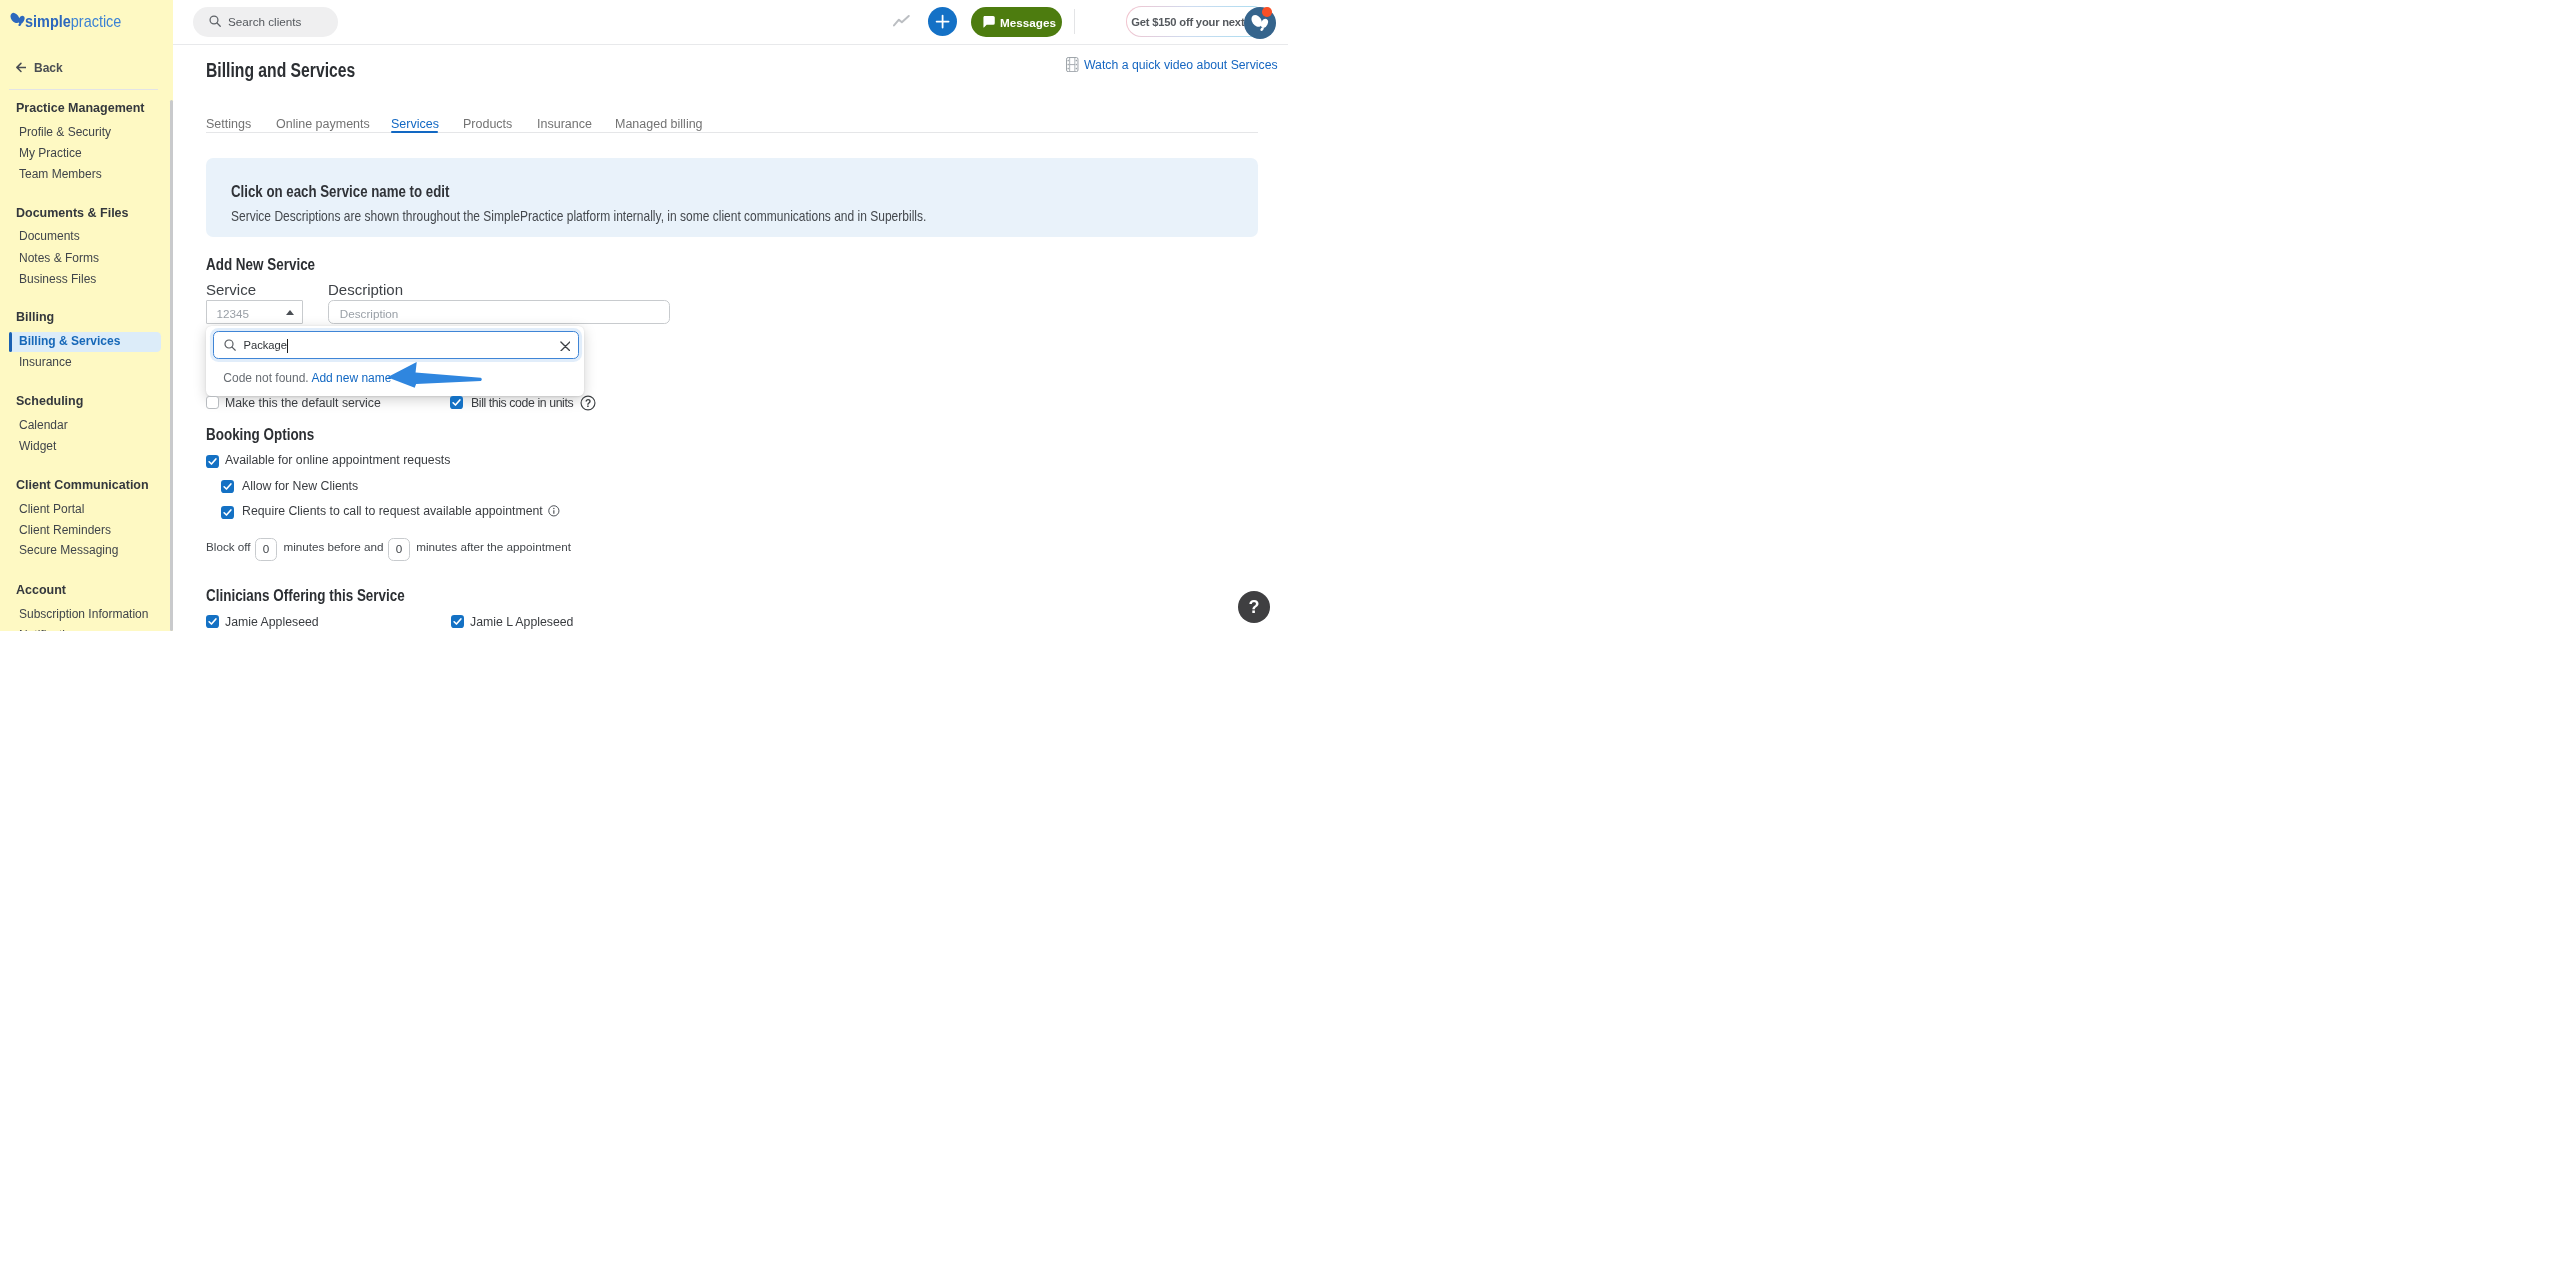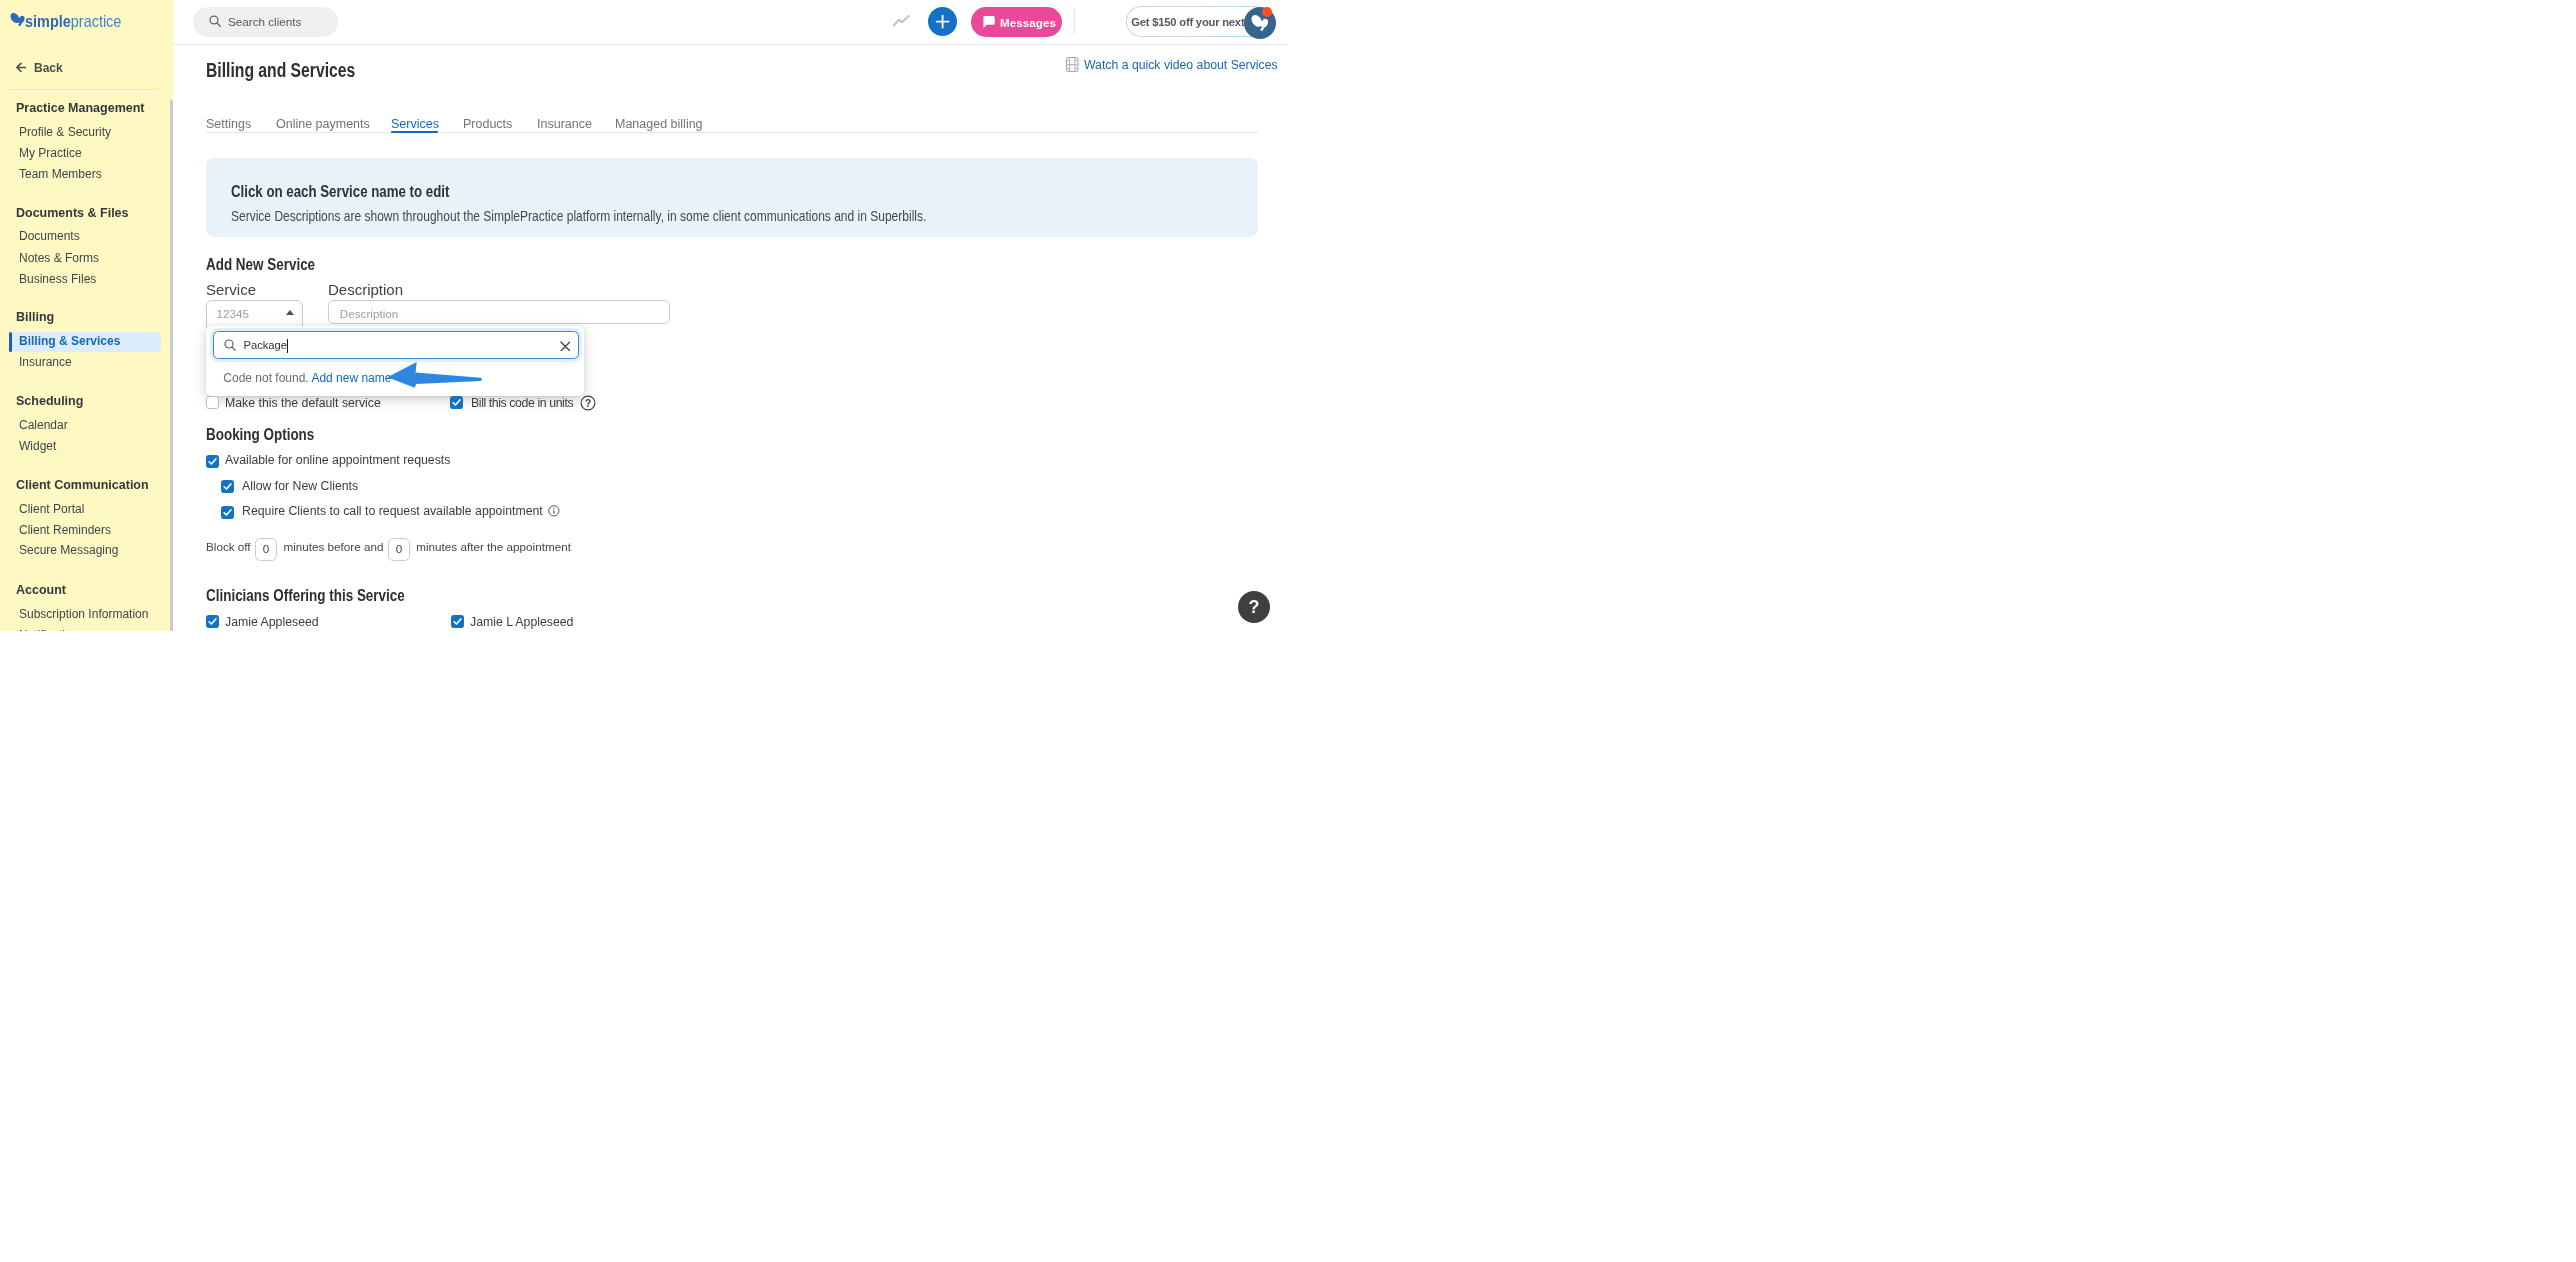--- a/index.html
+++ b/index.html
@@ -17,40 +17,40 @@
 #sbdiv { position:absolute; left:9px; top:89px; width:149px; height:0.9px; background:#e3e4e6; }
 #selbg { position:absolute; left:9px; top:332px; width:152px; height:20px; background:#dcecf9; border-radius:4.5px; }
 #selbar { position:absolute; left:9px; top:332px; width:3px; height:20px; background:#1b61b2; border-radius:1.8px; }
 #sbscroll { position:absolute; left:170px; top:100px; width:2.7px; height:531px; background:#c9cacc; border-radius:1.8px; }
 
 
 #tb { position:absolute; left:173px; top:0; width:1115px; height:45px; background:#fff; border-bottom:0.9px solid #e8e9eb; }
 #search { position:absolute; left:193px; top:6.7px; width:145px; height:30px; border-radius:15.2px; background:#efeff0; }
 #search .ph { position:absolute; left:35px; top:8.5px; font-size:11.7px; color:#54585d; white-space:nowrap; }
 #plusbtn { position:absolute; left:928px; top:7.2px; width:29px; height:29px; border-radius:50%; background:#1471c6; }
-#msgs { position:absolute; left:971px; top:6.7px; width:91px; height:30px; border-radius:15.2px; background:#ec4899; }
+#msgs { position:absolute; left:971px; top:6.7px; width:91px; height:30px; border-radius:15.2px; background:#4d7c0f; }
 #msgs .t { position:absolute; left:29px; top:9px; font-size:11.7px; font-weight:bold; color:#fff; white-space:nowrap; }
 #tbdiv { position:absolute; left:1074px; top:8.5px; width:0.9px; height:25px; background:#e3e4e6; }
 #promo { position:absolute; left:1088px; top:6px; width:142px; height:31px; border-radius:15.7px; border:1.3px solid transparent; background:linear-gradient(#fff,#fff) padding-box, linear-gradient(100deg,#f3c3cd,#cddcf0 45%,#a5ddf1) border-box;margin-left:38px; }
 #promo .t { width:100%; text-align:center; margin-top:8.5px; font-size:11.2px; letter-spacing:-0.2px; font-weight:600; color:#55595e; white-space:nowrap; }
 #avatar { position:absolute; left:1244px; top:6.5px; width:32px; height:32px; border-radius:50%; background:#35648c; }
 #avdot { position:absolute; left:1262px; top:7.3px; width:9.5px; height:9.5px; border-radius:50%; background:#f94f26; }
 
 
 #h1 { position:absolute; left:206px; top:60px; font-size:20px; line-height:20px; font-weight:bold; color:#2c2f33; white-space:nowrap; transform:scaleX(0.785); transform-origin:0 0; }
 #vlink { position:absolute; left:1084px; top:58px; font-size:12.5px; color:#1566c1; white-space:nowrap; transform:scaleX(0.98); transform-origin:0 0; }
 .tab { position:absolute; top:117px; font-size:12.5px; color:#737373; white-space:nowrap; }
 #tabline { position:absolute; left:206px; top:132px; width:1052px; height:0.9px; background:#e5e6e8; }
 #tabul { position:absolute; left:391px; top:131px; width:47px; height:2.3px; background:#1268c3; border-radius:0.9px; }
 #infobox { position:absolute; left:206px; top:158px; width:1052px; height:79px; background:#e9f2fa; border-radius:7.2px;text-align:right; }
 #infobox .t1 { position:absolute; left:25px; top:25px; font-size:16.6px; line-height:17px; font-weight:bold; color:#303338; white-space:nowrap; transform:scaleX(0.8); transform-origin:0 0; }
 #infobox .t2 { position:absolute; left:25px; top:51px; font-size:14.3px; line-height:14.3px; color:#44484d; white-space:nowrap; transform:scaleX(0.84); transform-origin:0 0; }
 #addnew { position:absolute; left:206px; top:257px; font-size:15.7px; line-height:16px; font-weight:bold; color:#2c2f33; white-space:nowrap; transform:scaleX(0.857); transform-origin:0 0; }
 .lbl { position:absolute; top:281px; font-size:15px; color:#3e4247; }
-#selbox { position:absolute; left:206px; top:300px; width:97px; height:32px; border:0.9px solid #c8cbce; border-radius:6px; background:#fff; }
+#selbox { position:absolute; left:206px; top:300px; width:97px; height:24px; border:0.9px solid #c8cbce; border-radius:1px; background:#fff; }
 #selbox .v { position:absolute; left:9.4px; top:5.8px; font-size:11.7px; color:#9aa0a7; }
 #selbox .car { position:absolute; right:8px; top:9.4px; width:0; height:0; border-left:4px solid transparent; border-right:4px solid transparent; border-bottom:5px solid #4a4e54; }
 #descbox { position:absolute; left:328px; top:300px; width:342px; height:24px; border:0.9px solid #c8cbce; border-radius:5.4px; background:#fff; }
 #descbox .v { position:absolute; left:10.8px; top:5.8px; font-size:11.7px; color:#9aa0a7; }
 #dd { position:absolute; left:206px; top:326px; width:378px; height:70px; background:#fff; border-radius:5.4px; box-shadow:0 0.9px 1.8px rgba(0,0,0,.10), 0 3.6px 12.5px rgba(0,0,0,.18); }
 #ddin { position:absolute; left:6.5px; top:5.1px; width:366px; height:28px; border:1.3px solid #3f85d6; border-radius:5.4px; background:#fff; box-shadow:0 0 0 3.1px rgba(120,175,230,.22); }
 #ddin .v { position:absolute; left:30px; top:7.2px; font-size:11.2px; color:#2f3337; }
 #ddcursor { position:absolute; width:1.2px; height:14px; background:#1a1a1a; top:6.7px; }
 #ddres { position:absolute; left:17.3px; top:45px; font-size:12px; color:#686d73; white-space:nowrap; }
 

